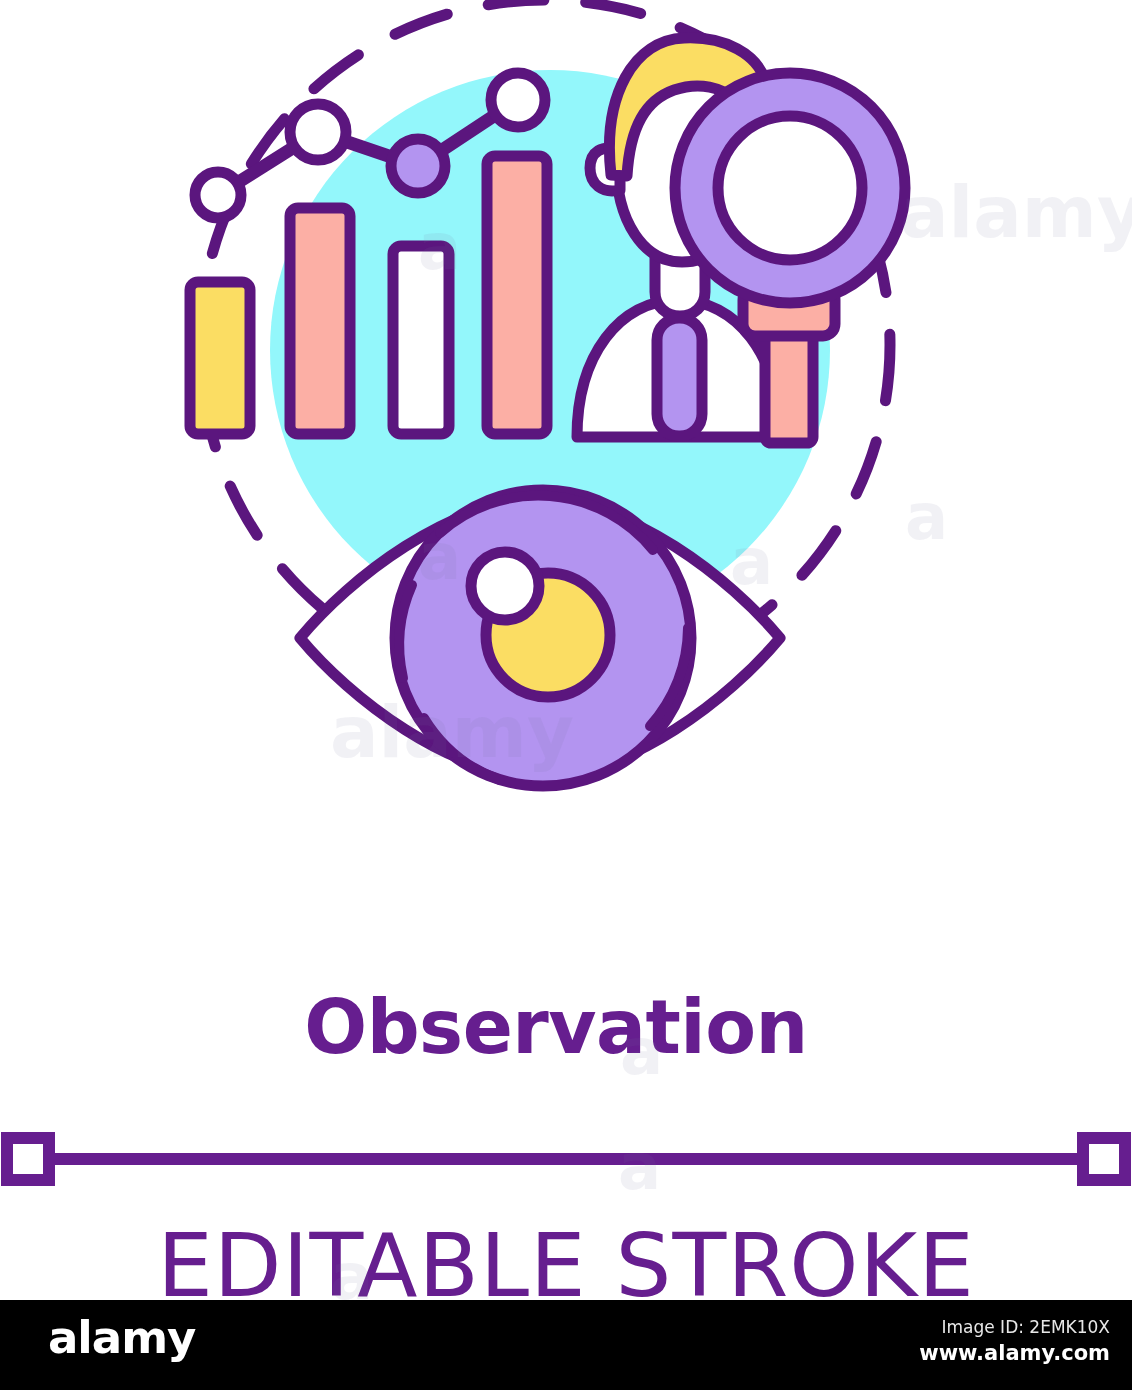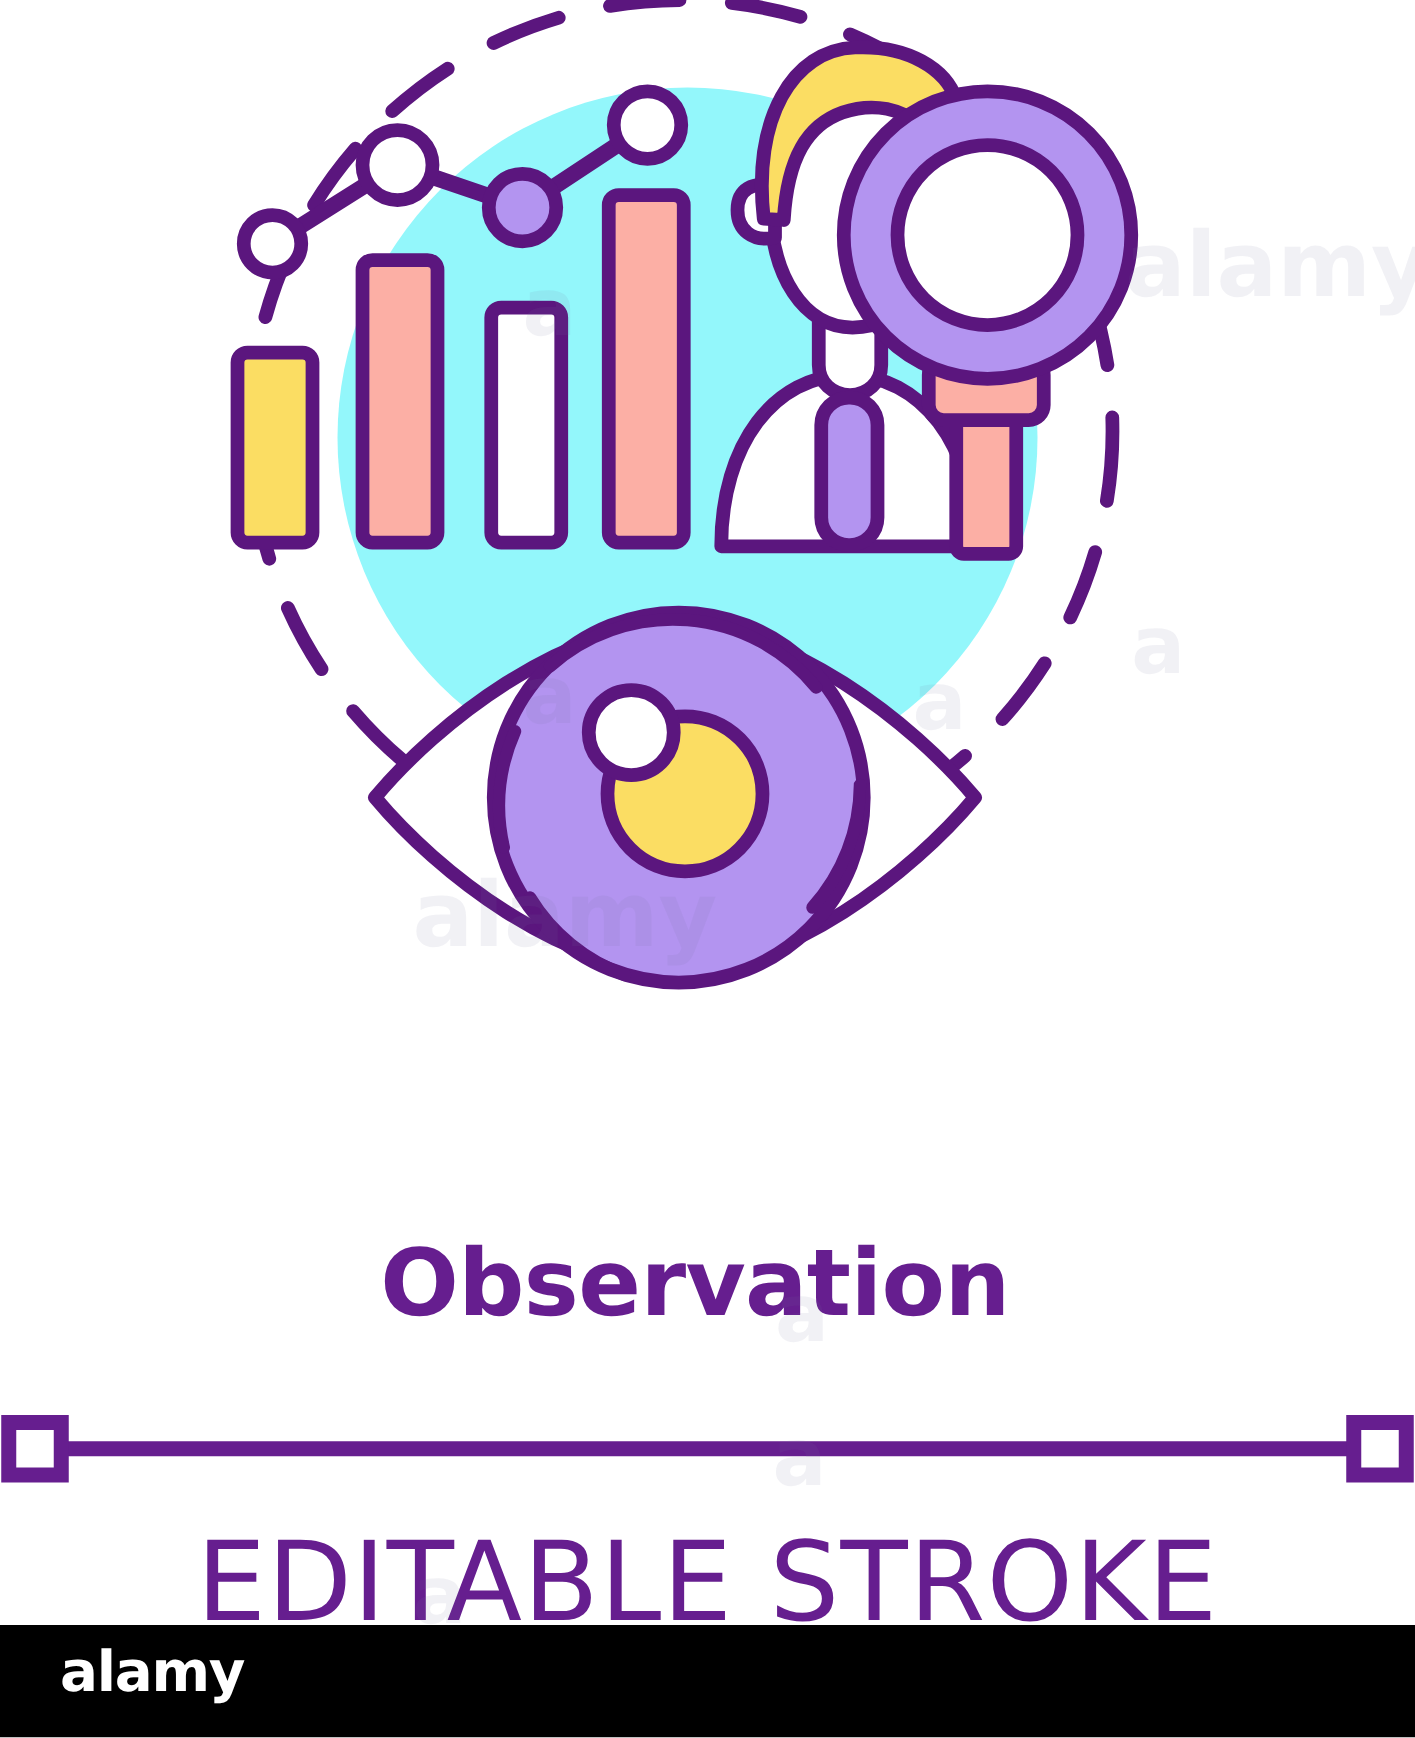--- a/index.html
+++ b/index.html
@@ -200,20 +200,24 @@
       <line x1="26" y1="31" x2="1106" y2="31" stroke="#661E8F" stroke-width="12"></line>
       <rect x="7" y="10" width="42" height="42" fill="#FFFFFF" stroke="#661E8F" stroke-width="12"></rect>
       <rect x="1083" y="10" width="42" height="42" fill="#FFFFFF" stroke="#661E8F" stroke-width="12"></rect>
     </svg>
   </div>
 
   <div id="editable-stroke">EDITABLE STROKE</div>
 
   <div id="footer-bar">
     <div id="alamy-logo">alamy</div>
+    <div id="footer-right">
+      <div id="image-id">Image ID: 2EMK10X</div>
+      <div id="alamy-url">www.alamy.com</div>
+    </div>
   </div>
 
   <div id="watermark-layer">
       <div class="wm" style="left: 418px; top: 210px; font-size: 64px;">a</div>
       <div class="wm" style="left: 418px; top: 520px; font-size: 64px;">a</div>
       <div class="wm" style="left: 330px; top: 690px; font-size: 72px;">alamy</div>
       <div class="wm" style="left: 900px; top: 170px; font-size: 72px;">alamy</div>
       <div class="wm" style="left: 905px; top: 480px; font-size: 64px;">a</div>
       <div class="wm" style="left: 730px; top: 525px; font-size: 64px;">a</div>
       <div class="wm" style="left: 620px; top: 1015px; font-size: 64px;">a</div>

